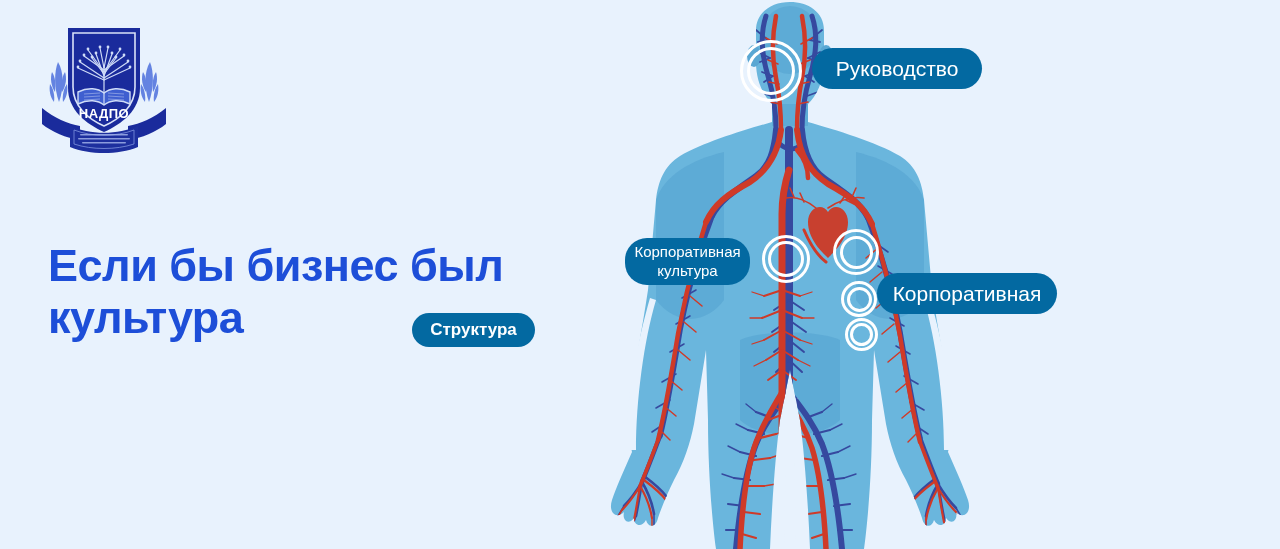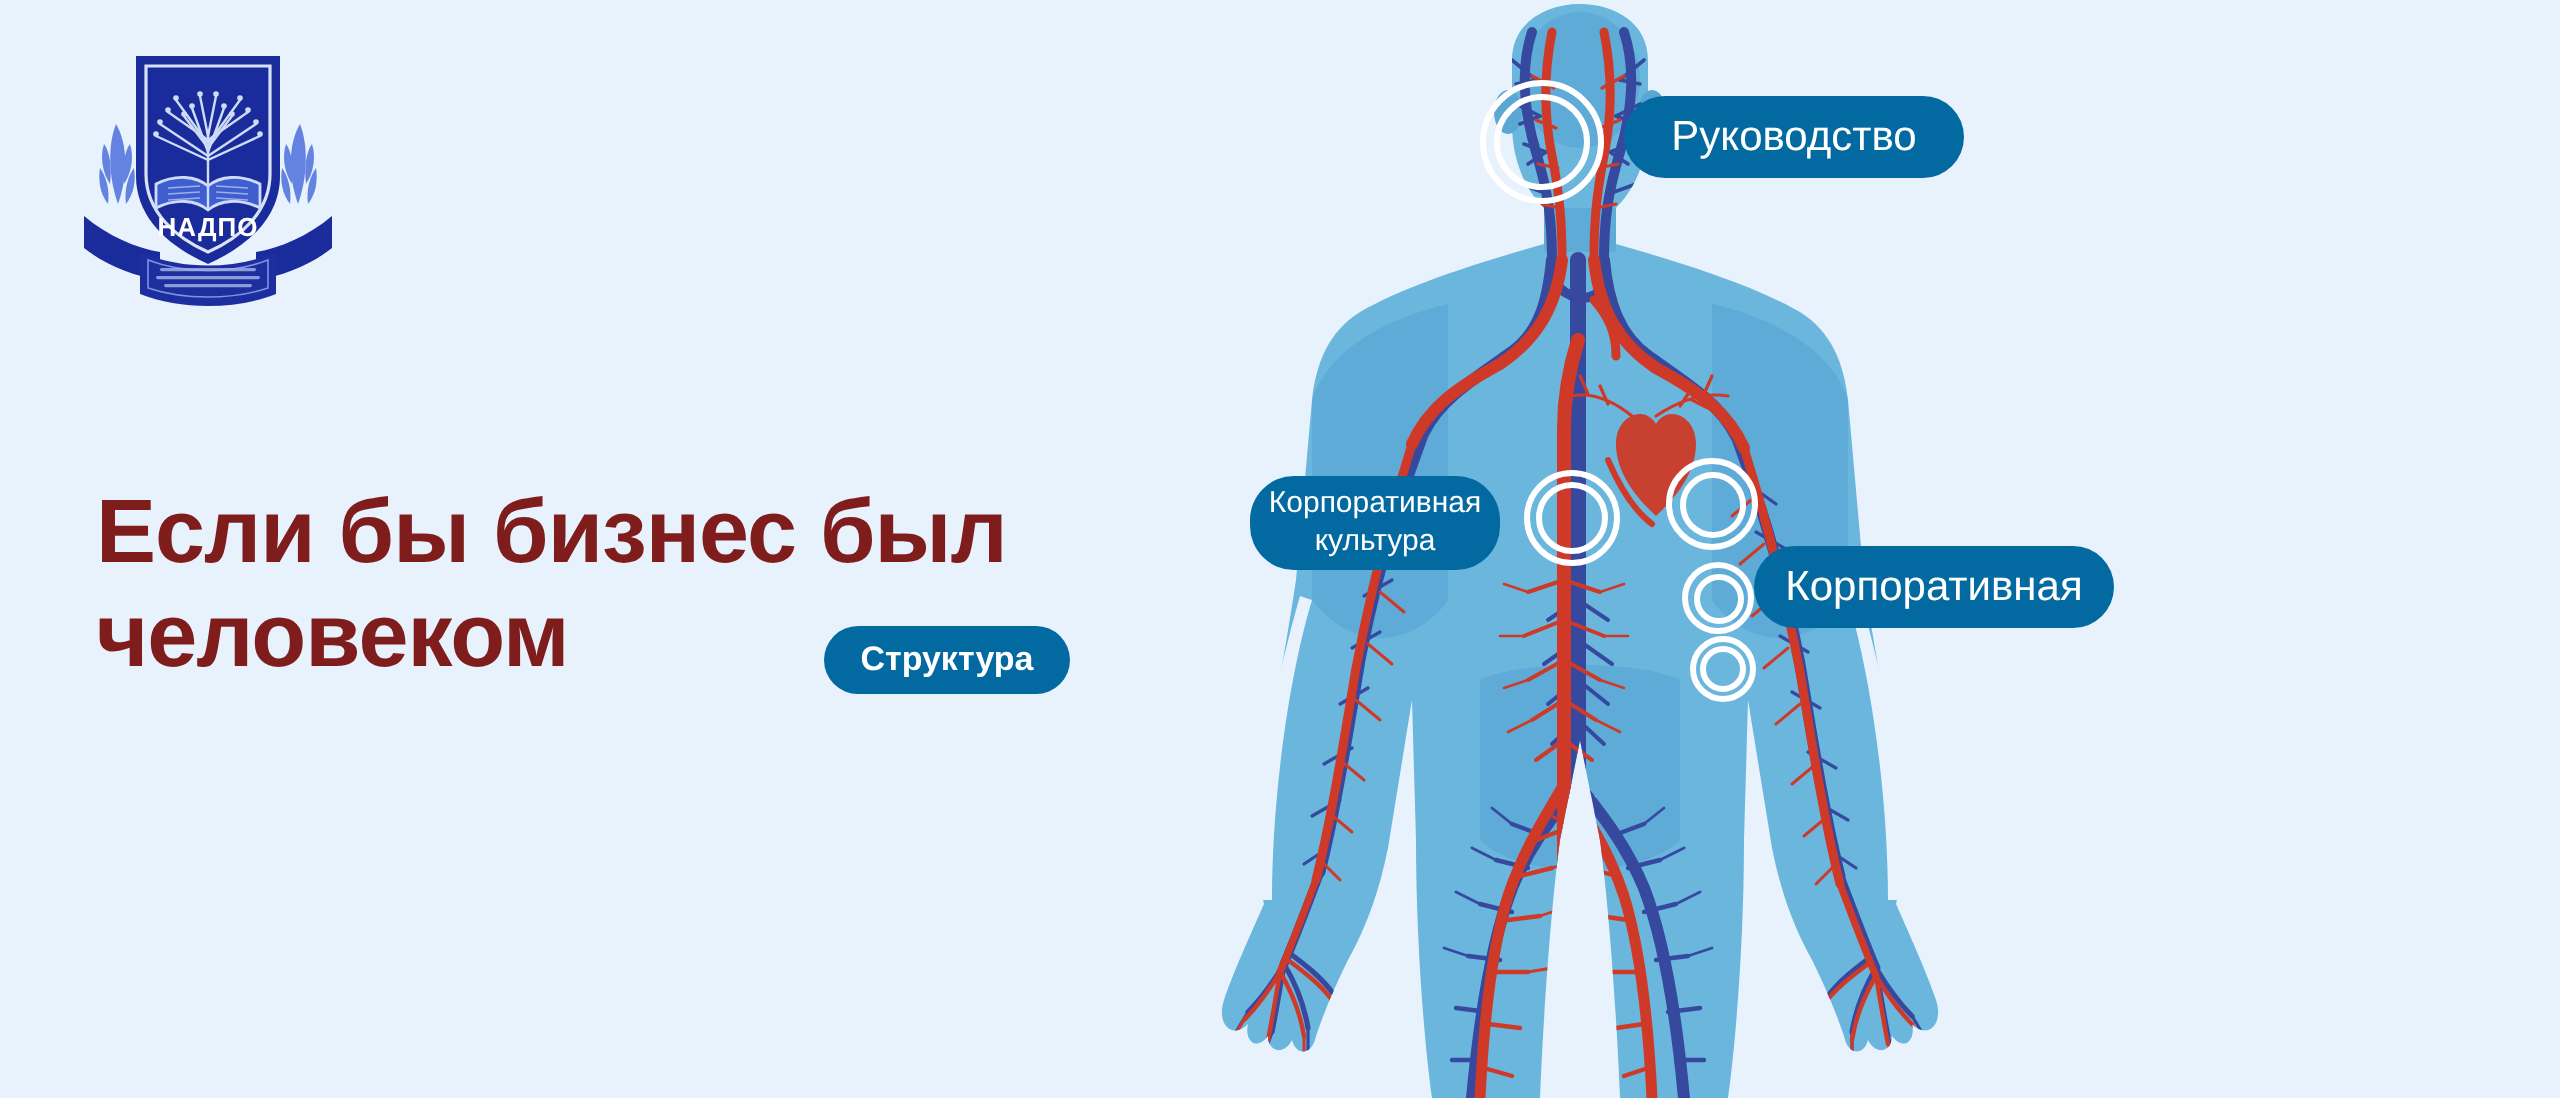--- a/index.html
+++ b/index.html
@@ -10,21 +10,21 @@
   }
   .stage{position:relative;width:1280px;height:549px;background:#e8f2fd;}
 
   
   .logo{position:absolute;left:34px;top:14px;width:140px;height:145px;}
   .logo svg{display:block;width:140px;height:145px;}
 
   
   .headline{
     position:absolute;left:48px;top:240px;width:540px;
-    color:#7f1d1d;font-weight:bold;font-size:45px;line-height:1.16;
+    color:#1d4ed8;font-weight:bold;font-size:45px;line-height:1.16;
     letter-spacing:-0.5px;
   }
   .headline .l2{display:block;}
 
   
   .pill{
     position:absolute;background:#0369a1;color:#ffffff;
     border-radius:22px;display:flex;align-items:center;justify-content:center;
     text-align:center;box-sizing:border-box;white-space:nowrap;
   }
@@ -136,21 +136,21 @@
           <path d="M74 82 L90 83"></path>
           <path d="M74 85 L90 86"></path>
       </g>
 
       <text x="70" y="104" text-anchor="middle" fill="#ffffff" font-family="Liberation Sans, sans-serif" font-size="13" font-weight="bold" letter-spacing="0.5">НАДПО</text>
     </svg>
   </div>
 
   <div class="headline">
     <span>Если бы бизнес был</span>
-    <span class="l2">человеком</span>
+    <span class="l2">культура</span>
   </div>
 
   <div class="figure">
     <svg viewBox="0 0 460 549" xmlns="http://www.w3.org/2000/svg">
       <defs>
         <clipPath id="bodyclip">
           <path d="M196 30 C196 12 212 2 230 2 C248 2 264 12 264 30 L264 62 C264 82 256 96 248 104
                    L248 122 C276 130 316 142 340 156 C356 166 362 182 364 200
                    L372 290 C378 330 386 370 390 402 C392 420 392 436 388 452
                    C396 470 404 488 408 500 C412 512 404 520 396 512

